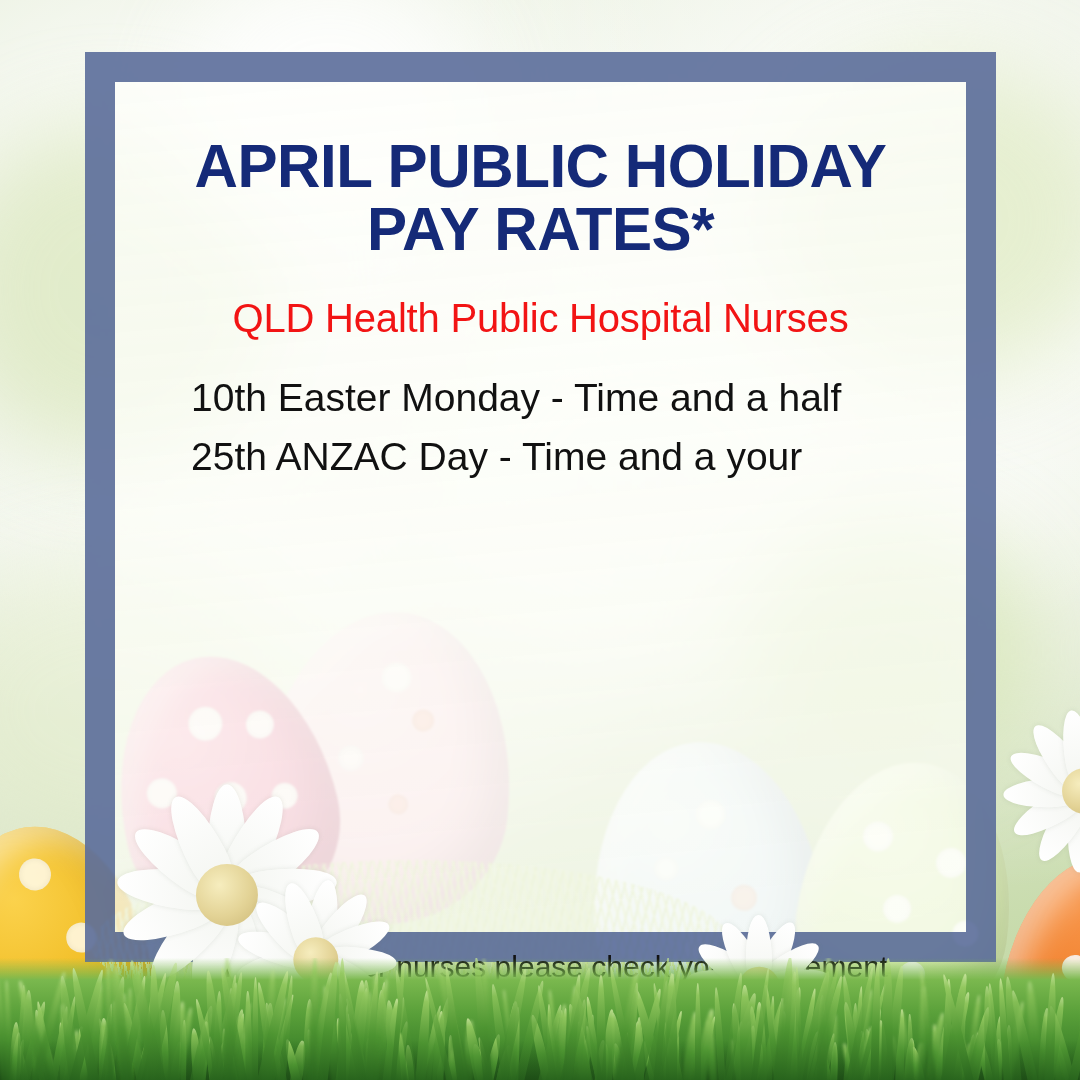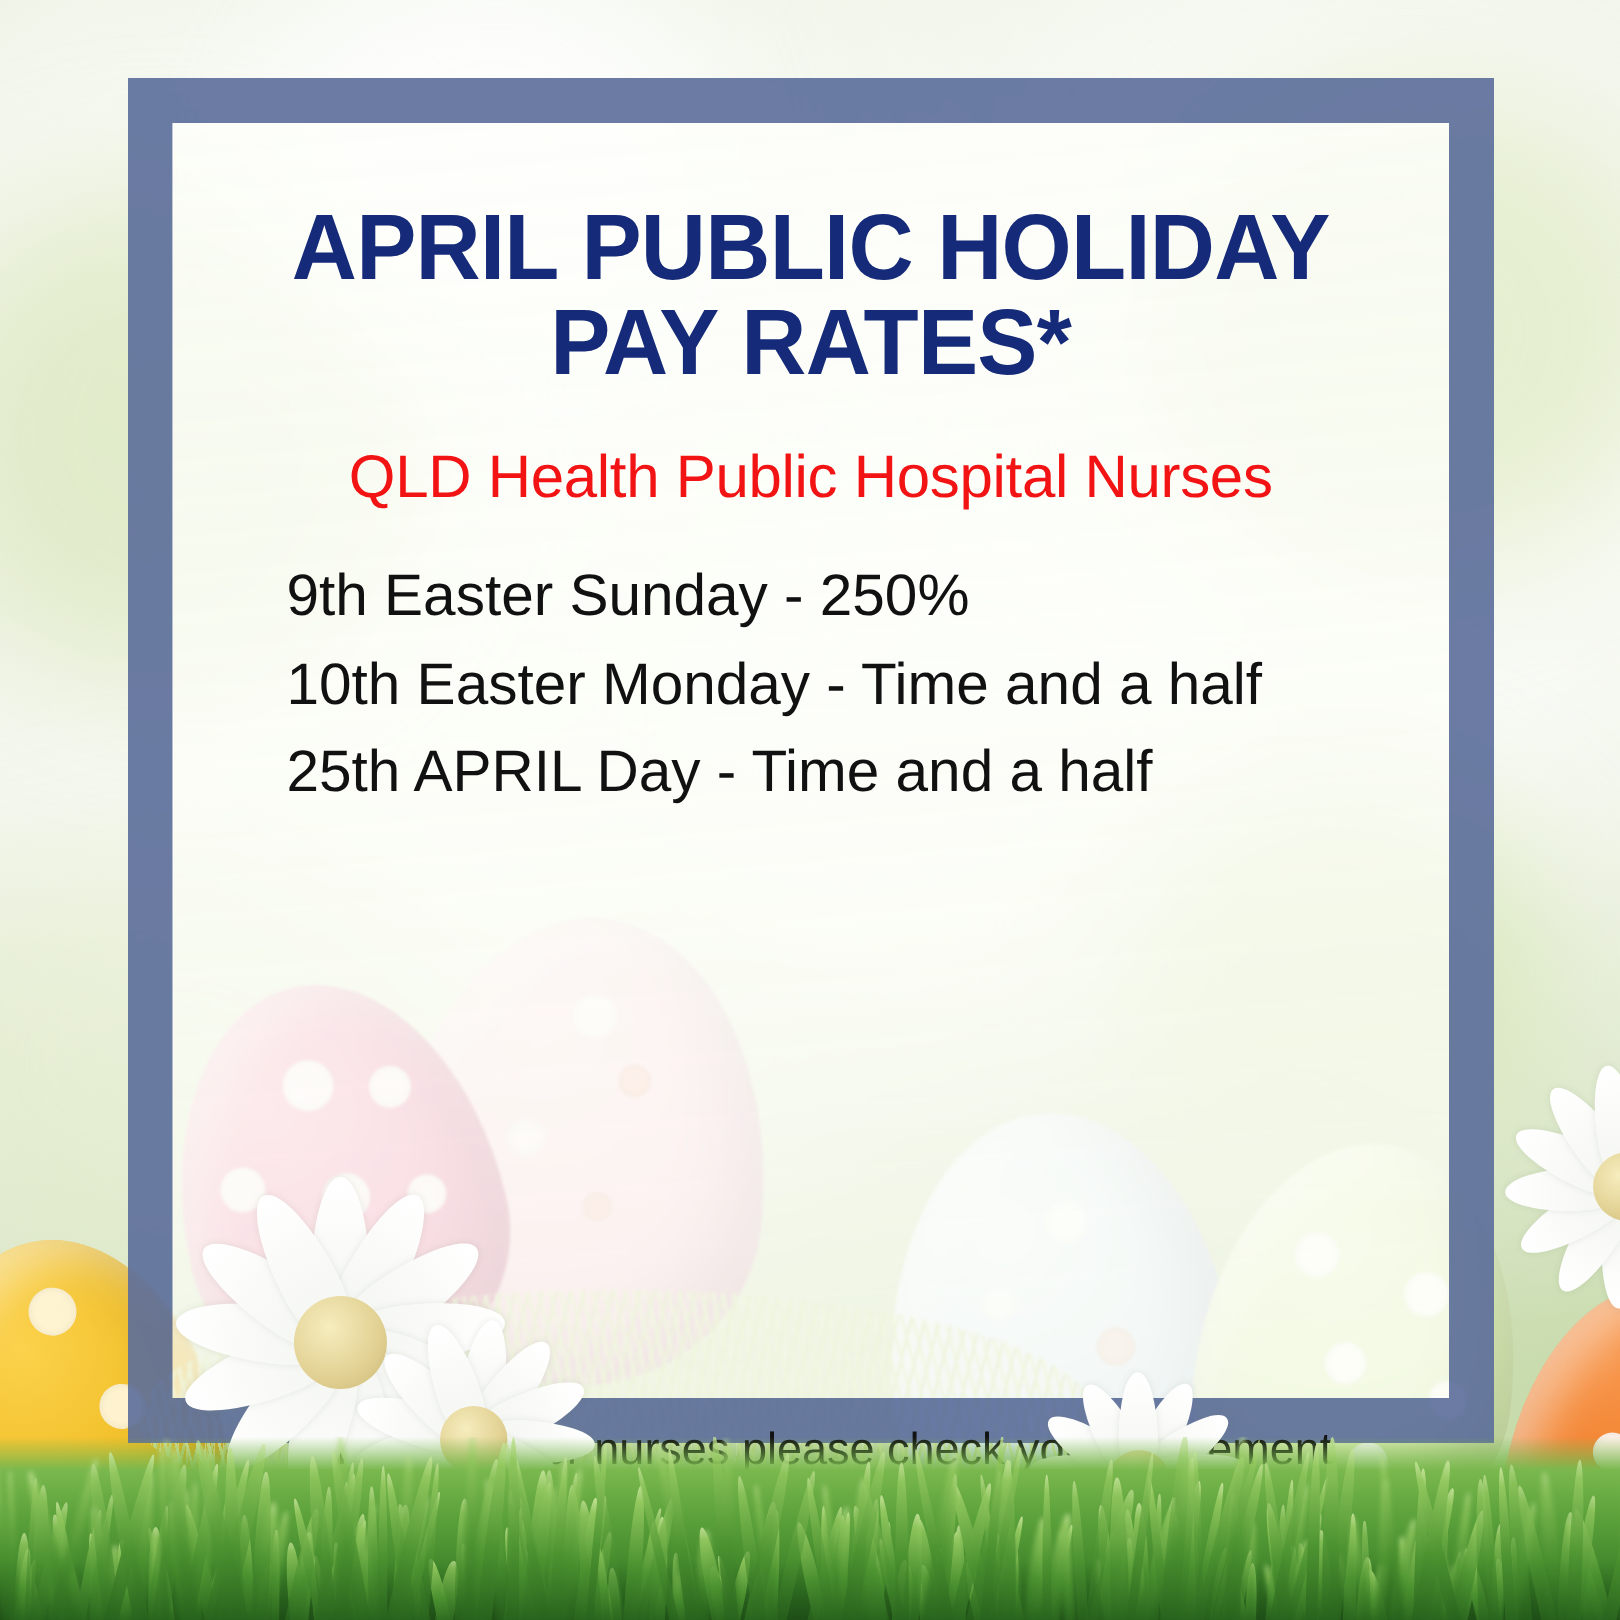--- a/index.html
+++ b/index.html
@@ -261,23 +261,22 @@
     <div class="content">
 
       <div class="title">
         <div>APRIL PUBLIC HOLIDAY</div>
         <div>PAY RATES*</div>
       </div>
 
       <div class="subtitle">QLD Health Public Hospital Nurses</div>
 
       <div class="rates">
-        <div class="rate-line">9th Easter Sunday - 250%</div>
         <div class="rate-line">10th Easter Monday - Time and a half</div>
-        <div class="rate-line">25th APRIL Day - Time and a half</div>
+        <div class="rate-line">25th ANZAC Day - Time and a your</div>
       </div>
 
     </div>
 
 
     <div class="footnote">*Private sector nurses please check your agreement</div>
   </div>
 
   <div class="daisy d1">
       <div class="petal" style="transform: translate(-50%, -100%) rotate(0deg);"></div>

